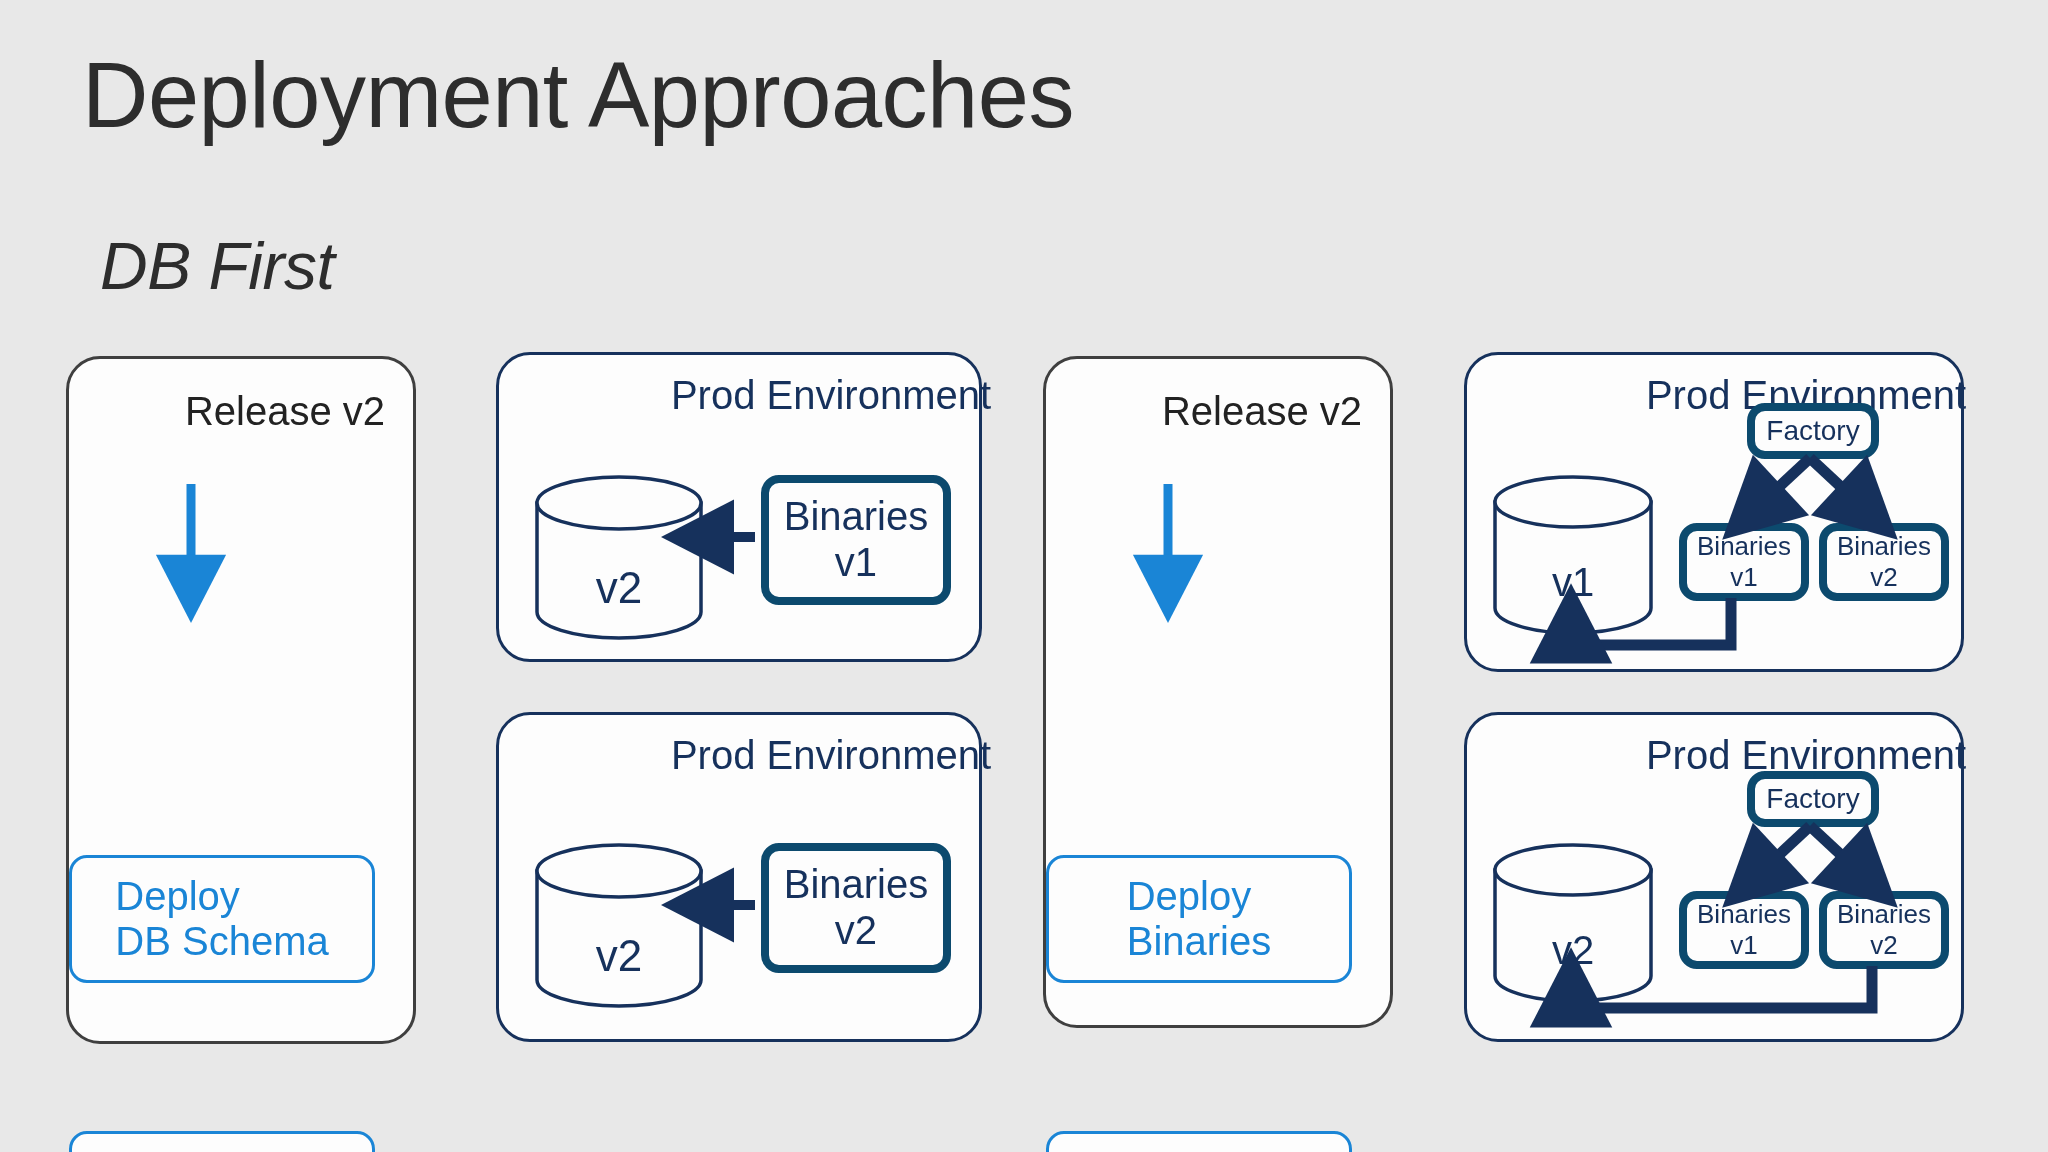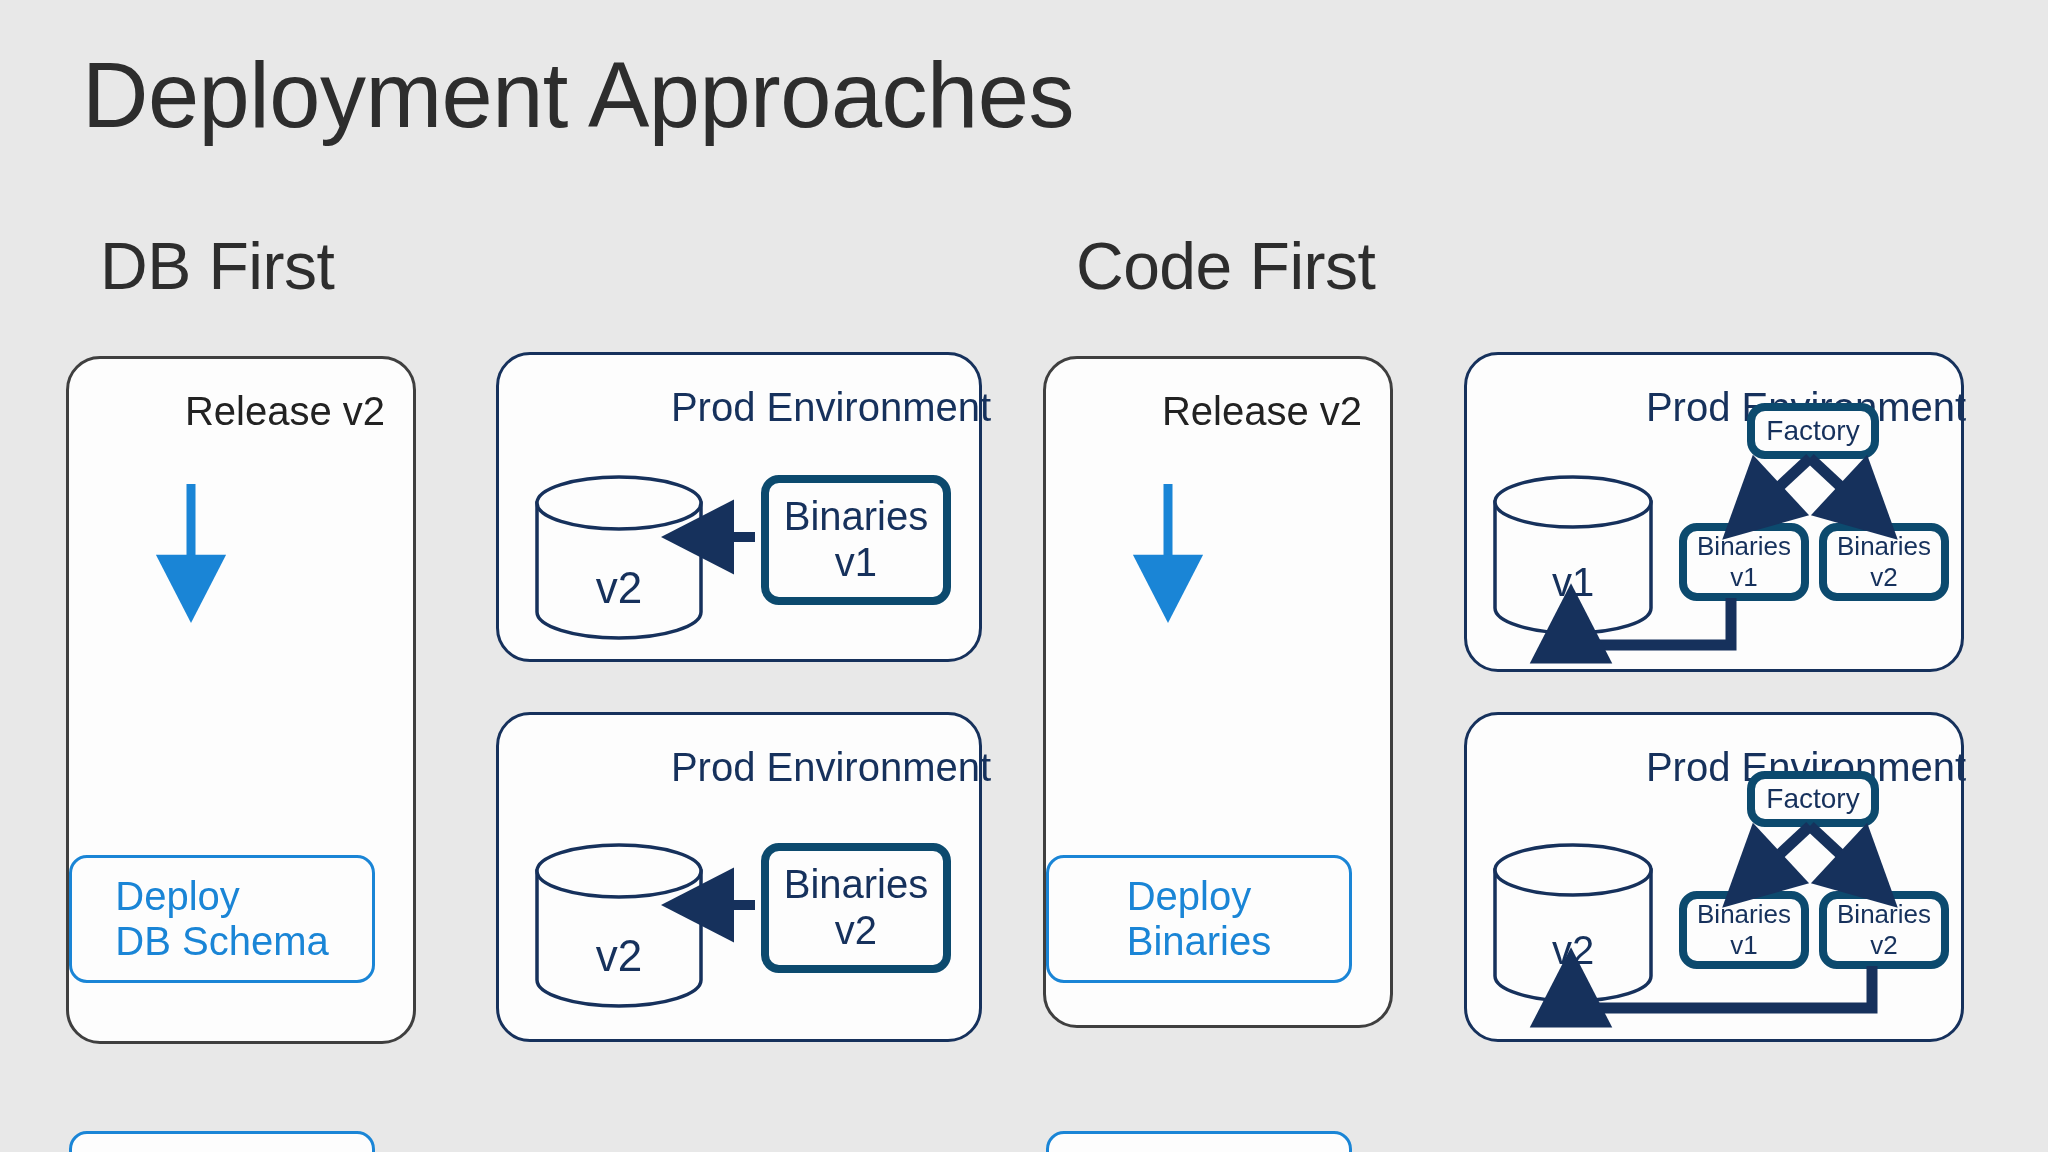--- a/index.html
+++ b/index.html
@@ -35,20 +35,21 @@
     line-height: 1.1;
     white-space: nowrap;
   }
   .section-title {
     position: absolute;
     font-size: 66px;
     font-weight: 400;
     color: #2d2d2d;
     letter-spacing: -0.5px;
     white-space: nowrap;
+    font-style: italic;
   }
   #section-title-db   { left: 100px;  top: 228px; }
   #section-title-code { left: 1076px; top: 228px; }
 
   
   .release-panel {
     position: absolute;
     background: #fdfdfd;
     border: 3px solid #3f3f3f;
     border-radius: 34px;
@@ -65,21 +66,21 @@
     position: absolute;
     left: 0;
     width: 100%;
     text-align: center;
     font-size: 40px;
     font-weight: 400;
     white-space: nowrap;
     margin-left: 44px;
   }
   .panel-heading.dark  { color: #222222; top: 30px; }
-  .panel-heading.navy  { color: #16315c; top: 30px; padding-left: 48px; }
+  .panel-heading.navy  { color: #16315c; top: 18px; padding-left: 48px; }
 
   
   .step-box {
     position: absolute;
     border: 3px solid #1a85d6;
     border-radius: 18px;
     box-sizing: border-box;
     background: #fdfdfd;
     color: #1a85d6;
     font-size: 40px;
@@ -176,21 +177,20 @@
         <path d="M6,28 L6,137 A82,26 0 0 0 170,137 L170,28 Z" fill="#fdfdfd" stroke="#16315c" stroke-width="3.5"></path>
         <ellipse cx="88" cy="28" rx="82" ry="26" fill="#fdfdfd" stroke="#16315c" stroke-width="3.5"></ellipse>
       </svg>
       <div class="cyl-label" style="top:88px;">v2</div>
     </div>
 
     <div class="navy-box big" style="left:262px; top:128px; width:190px; height:130px;">Binaries
 v2</div>
   </div>
 
-  <div id="section-title-code" class="section-title">Code First</div>
 
   <div class="release-panel" style="left:1043px; top:356px; width:350px; height:672px;">
     <div class="panel-heading dark">Release v2</div>
 
     <div class="step-box" style="left:22px; top:496px; width:306px; height:128px; margin-left:-22px;">Deploy
 Binaries</div>
 
     <div class="step-box" style="left:0px; top:772px; width:306px; height:128px;">Deploy
 DB Schema</div>
   </div>

